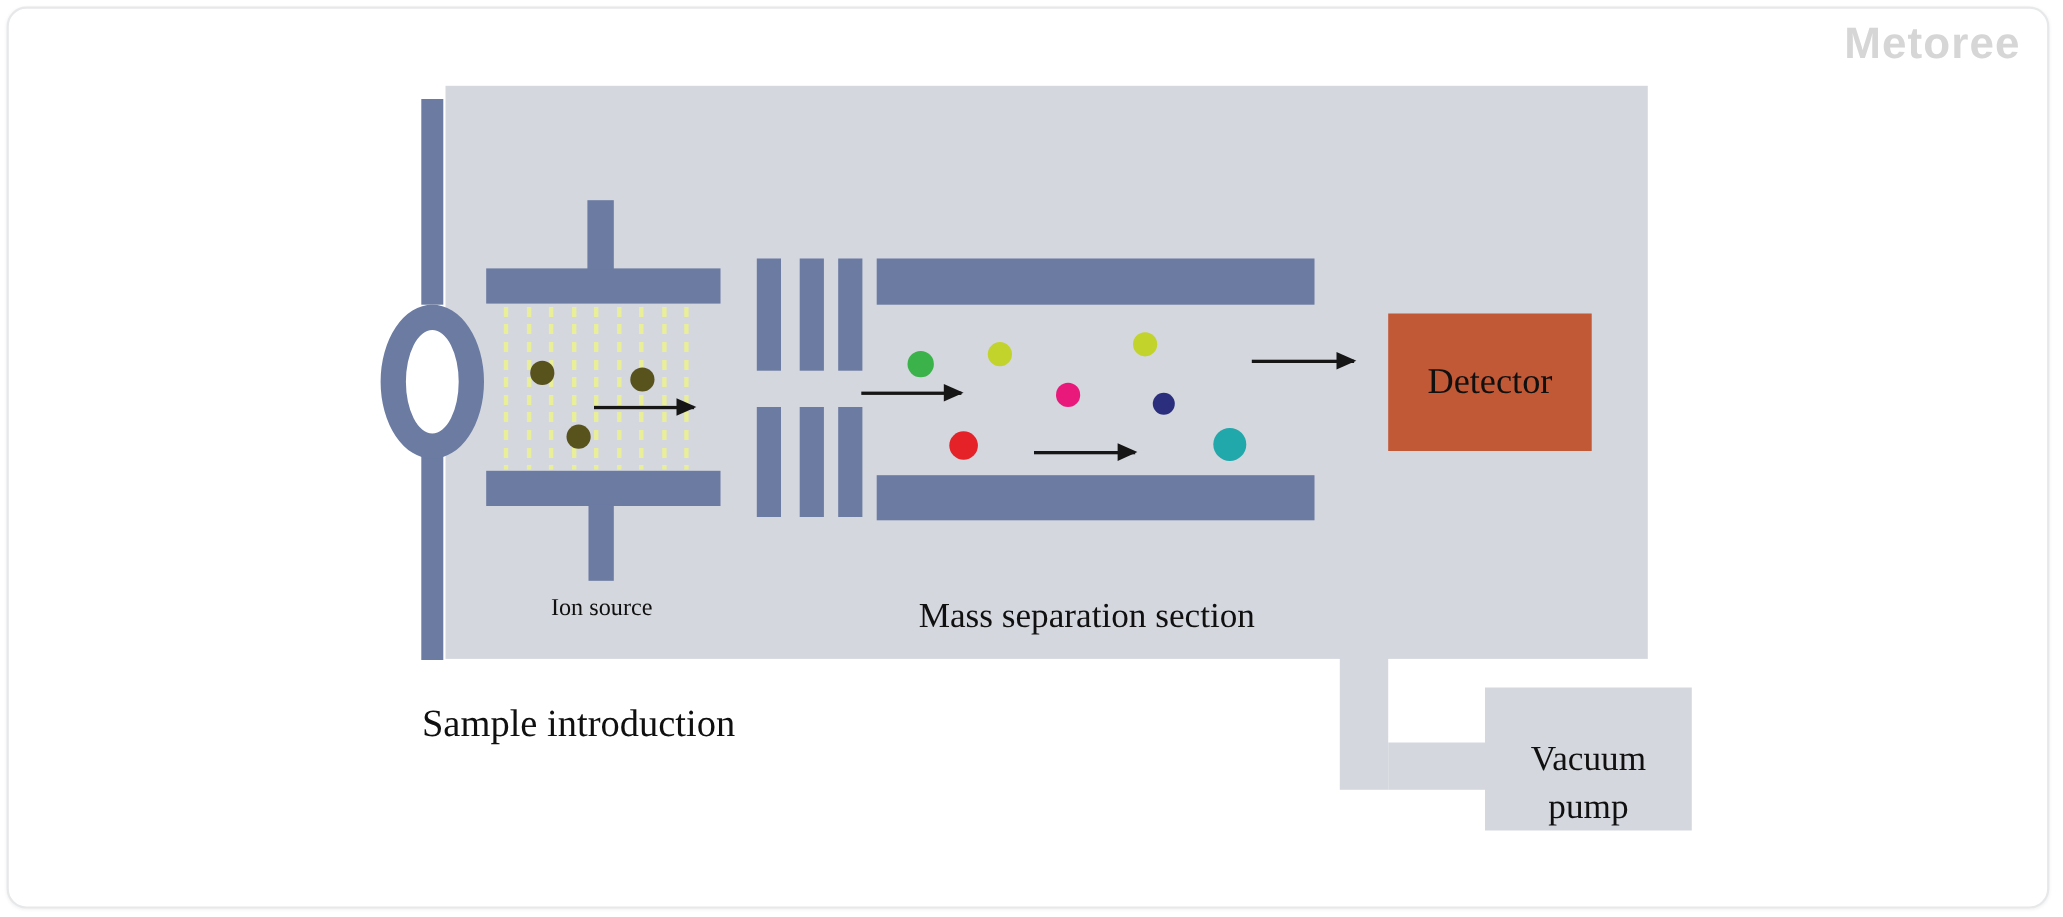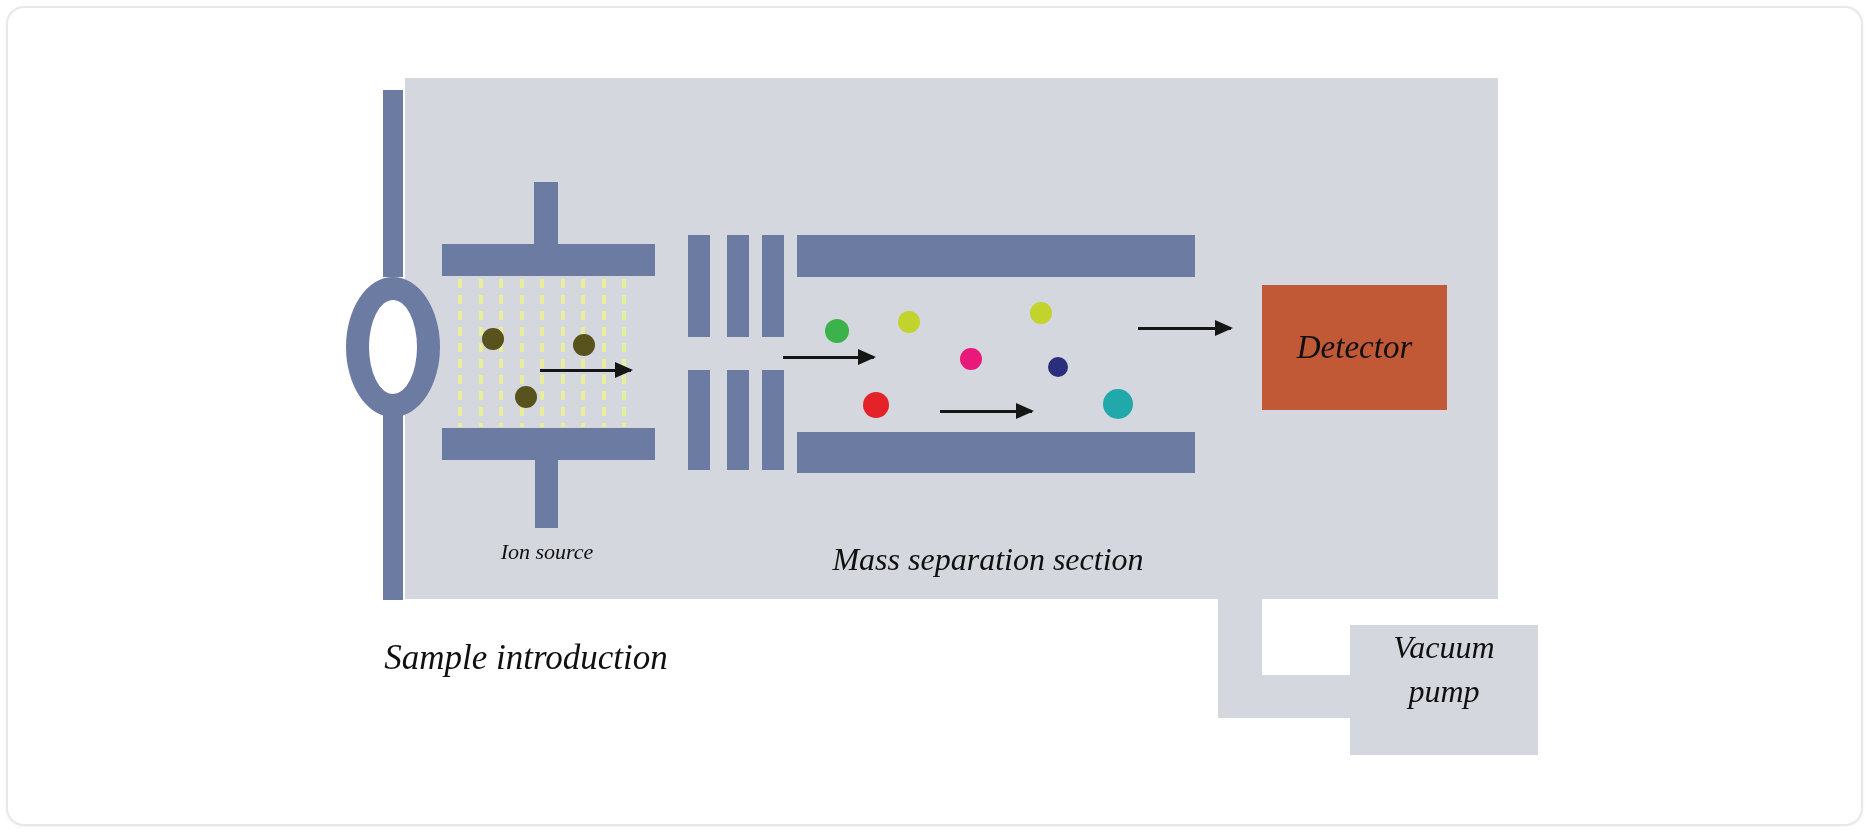--- a/index.html
+++ b/index.html
@@ -13,21 +13,21 @@
     position:absolute; left:6px; top:6px; width:1857px; height:820px;
     background:#ffffff; border:2px solid #e7e8ea; border-radius:18px;
     box-shadow:0 1px 3px rgba(0,0,0,0.05);
   }
   .logo {
     position:absolute; right:38px; top:18px;
     font-family:"Liberation Sans","DejaVu Sans",sans-serif;
     font-weight:bold; font-size:40px; letter-spacing:1px;
     color:var(--logo,#d6d6d6);
   }
-  .stage { position:absolute; left:0; top:0; width:1875px; height:834px;font-style:italic; }
+  .stage { position:absolute; left:0; top:0; width:1875px; height:834px; }
 
   .chamber { position:absolute; left:405px; top:78px; width:1093px; height:521px;
              background:var(--chamber,#d4d7de); }
   .electrode { position:absolute; background:var(--electrode,#6b7ba2); }
   .wall-top    { left:383px; top:90px;  width:20px; height:187px; }
   .wall-bottom { left:383px; top:413px; width:20px; height:187px; }
   .ring {
     position:absolute; left:346px; top:277px; width:94px; height:140px;
     border:23px solid var(--electrode,#6b7ba2); border-radius:50%; background:#ffffff;
   }
@@ -57,21 +57,21 @@
     display:flex; align-items:center; justify-content:center;
   }
   .detector-label { font-size:33px; color:var(--label-text,#101010); }
 
   .pipe { position:absolute; background:var(--chamber,#d4d7de); }
   .pipe-v { left:1218px; top:598px; width:44px; height:120px; }
   .pipe-h { left:1262px; top:675px; width:92px; height:43px; }
   .pump {
     position:absolute; left:1350px; top:625px; width:188px; height:130px;
     background:var(--chamber,#d4d7de);
-    display:flex; flex-direction:column; align-items:center; justify-content:flex-start;
+    display:flex; flex-direction:column; align-items:center; justify-content:flex-end;
     line-height:1.38; font-size:32px; color:var(--label-text,#101010);
   }
 
   .diagram-label { position:absolute; font-size:22px; color:var(--label-text,#101010);
                    text-align:center; white-space:nowrap; }
   .label-ion    { left:427px; top:539px; width:240px; }
   .label-ms     { left:818px; top:541px; width:340px; font-size:32px; }
   .label-sample { left:344px; top:638px; width:300px; font-size:35px;margin-left:32px; }
 
   .particle { position:absolute; border-radius:50%; }
@@ -81,20 +81,21 @@
     content:""; position:absolute; right:-2px; top:-6.5px; width:0; height:0;
     border-left:18px solid var(--arrow,#161616);
     border-top:8px solid transparent; border-bottom:8px solid transparent;
   }
 </style>
 </head>
 <body>
 
 <div id="viewport">
   <div class="card"></div>
+  <div class="logo">Metoree</div>
 
   <div class="stage">
     <div class="chamber"></div>
 
     <div class="electrode wall-top"></div>
     <div class="electrode wall-bottom"></div>
     <div class="ring"></div>
 
     <div id="field-lines">
         <div class="field-line" style="left: 458px; top: 279px; height: 148px;"></div>

